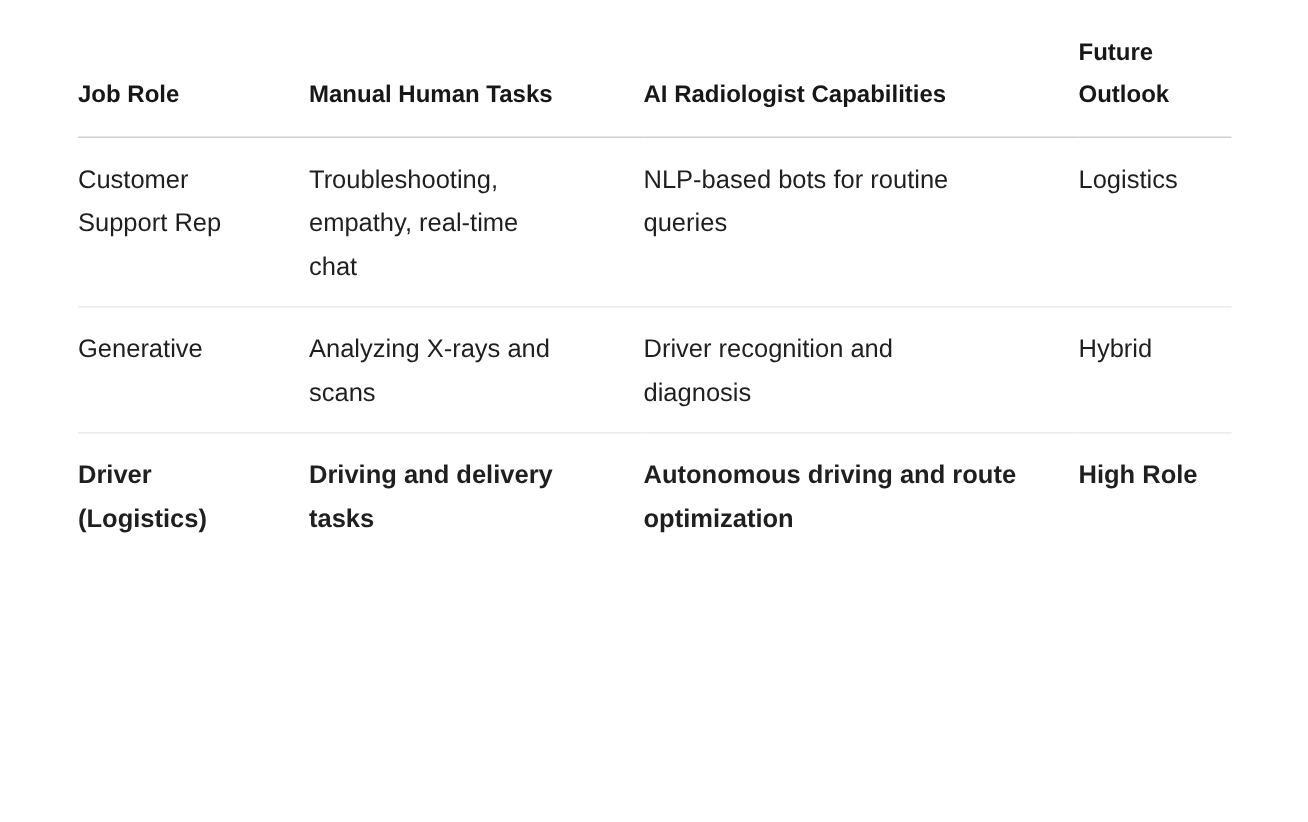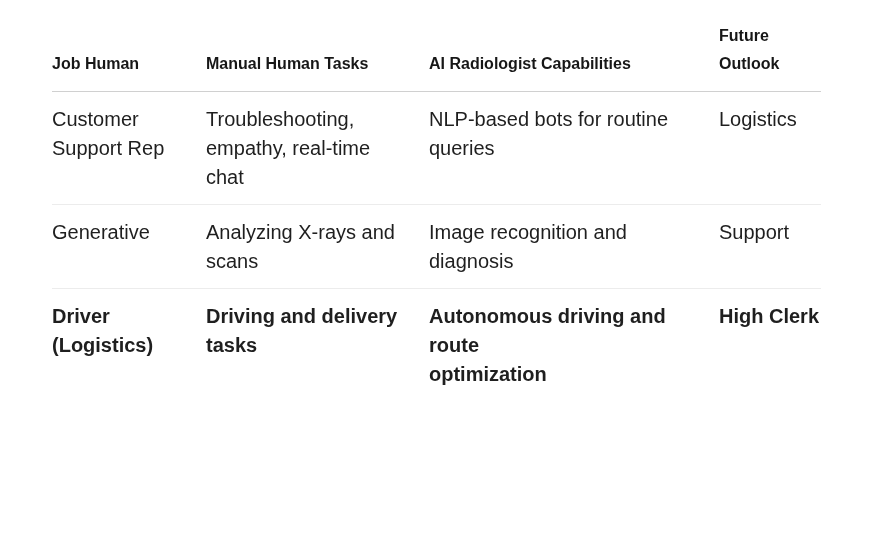--- a/index.html
+++ b/index.html
@@ -30,21 +30,21 @@
     vertical-align: bottom;
     font-size: 16px;
     line-height: 28px;
     font-weight: 700;
     color: #171717;
     padding: 0 16px 13px 0;
     border-bottom: 1px solid #d0d0d0;
   }
   td {
     vertical-align: top;
-    font-size: 20px;
+    font-size: 17px;
     line-height: 29px;
     font-weight: 400;
     color: #1f1f1f;
     padding: 13px 16px 12px 0;
     white-space: pre-line;
     border-bottom: 1px solid #ececec;
   }
   tr.table-row:last-child td {
     border-bottom: none;
     font-weight: bold;
@@ -57,49 +57,49 @@
 <div class="page">
   <table class="jobs-table">
     <colgroup>
       <col class="c1">
         <col class="c2">
         <col class="c3">
         <col class="c4">
     </colgroup>
     <thead>
       <tr>
-        <th>Job Human</th>
+        <th>Job Role</th>
         <th>Manual Human Tasks</th>
         <th>AI Radiologist Capabilities</th>
         <th>Future Outlook</th>
       </tr>
     </thead>
     <tbody>
       <tr class="table-row">
         <td>Customer
 Support Rep</td>
         <td>Troubleshooting,
 empathy, real-time
 chat</td>
         <td>NLP-based bots for routine
 queries</td>
         <td>Logistics</td>
       </tr>
       <tr class="table-row">
         <td>Generative</td>
         <td>Analyzing X-rays and
 scans</td>
-        <td>Image recognition and
+        <td>Driver recognition and
 diagnosis</td>
-        <td>Support</td>
+        <td>Hybrid</td>
       </tr>
       <tr class="table-row">
         <td>Driver
 (Logistics)</td>
         <td>Driving and delivery
 tasks</td>
         <td>Autonomous driving and route
 optimization</td>
-        <td>High Clerk</td>
+        <td>High Role</td>
       </tr>
     </tbody>
   </table>
 </div>
 
 </body></html>

